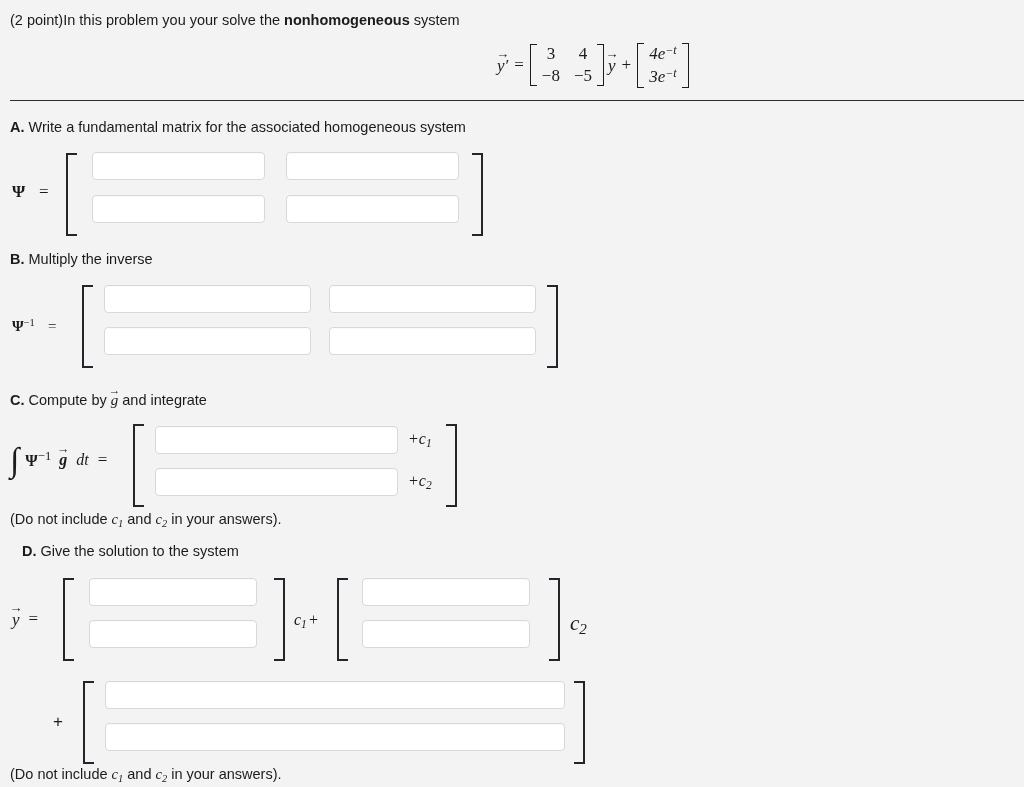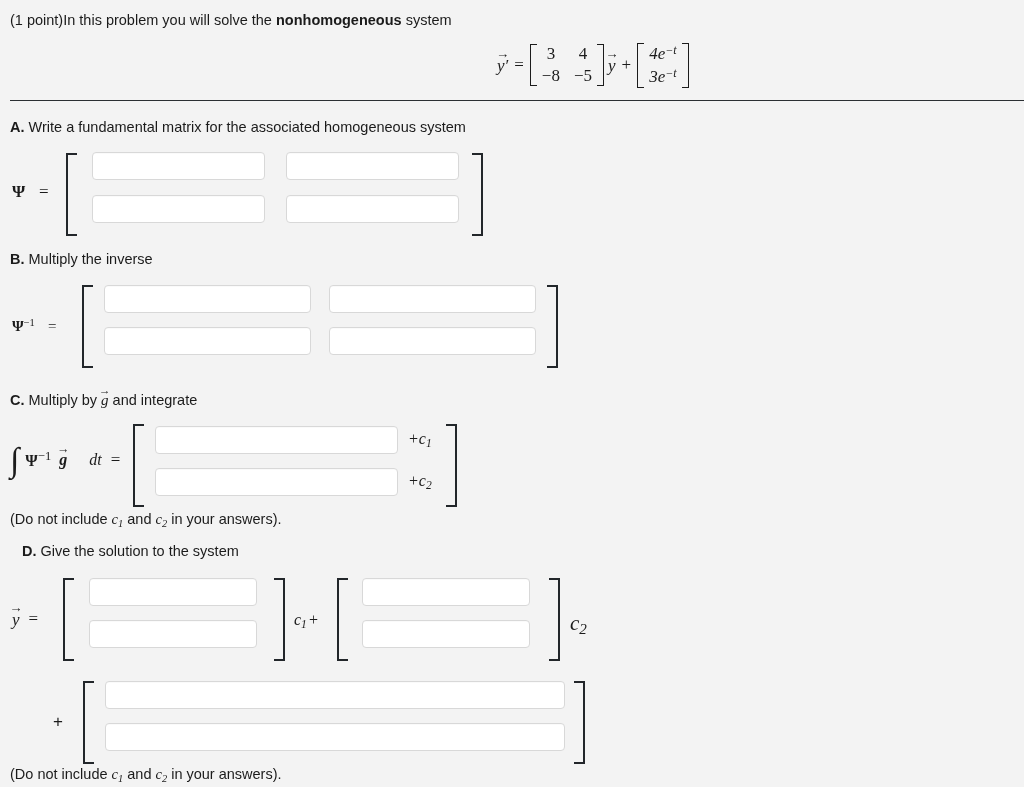--- a/index.html
+++ b/index.html
@@ -131,21 +131,21 @@
   }
   .bracket-wrap::before { left: 0;  border-left: 1.6px solid #1b1b1b; }
   .bracket-wrap::after  { right: 0; border-right: 1.6px solid #1b1b1b; }
 
   .opsp { padding: 0 6px; }
 </style>
 </head>
 <body>
 
 <div class="abs prompt" style="left:10px; top:11px;">
-  <span>(1 point)</span><span>In this problem you will solve the </span><b>nonhomogeneous</b><span> system</span>
+  <span>(2 point)</span><span>In this problem you your solve the </span><b>nonhomogeneous</b><span> system</span>
 </div>
 
 <div class="eq" style="left:497px; top:43px;">
   <span class="vec mi" style="font-size:17px;">
     <span class="arr">→</span><span>y</span><span class="mserif">′</span>
   </span>
   <span class="opsp">=</span>
   <span class="bracket-wrap">
     <span class="mat">
       <span>3</span>
@@ -199,28 +199,28 @@
 <div class="abs brk left" style="left:82px;  top:285px; height:83px;"></div>
 <div class="abs brk right" style="left:547px; top:285px; height:83px;"></div>
 
 <input class="ibox" type="text" style="left: 104px; top: 285px; width: 207px; height: 28px;" placeholder="">
 <input class="ibox" type="text" style="left: 329px; top: 285px; width: 207px; height: 28px;" placeholder="">
 <input class="ibox" type="text" style="left: 104px; top: 327px; width: 207px; height: 28px;" placeholder="">
 <input class="ibox" type="text" style="left: 329px; top: 327px; width: 207px; height: 28px;" placeholder="">
 
 <div class="abs sec-label" style="left:10px; top:392px;">
   <span class="tag">C.</span>
-  <span>Multiply by </span><span class="vec mi" style="font-size:15px;"><span class="arr">→</span><span>g</span></span><span> and integrate</span>
+  <span>Compute by </span><span class="vec mi" style="font-size:15px;"><span class="arr">→</span><span>g</span></span><span> and integrate</span>
 </div>
 
 <div class="abs" style="left:10px; top:446px; font-size:18px; display:flex; align-items:center;">
   <span class="mserif" style="font-size:34px; line-height:0.8;">∫</span>
   <span style="margin-left:6px;"><span class="mb" style="font-size:16px;">Ψ</span><sup class="sp">−1</sup></span>
   <span class="vec mi" style="font-size:16px; margin-left:8px; font-weight:bold;"><span class="arr">→</span><span>g</span></span>
-  <span class="mi" style="margin-left:22px; font-size:16px;font-style:italic;">dt</span>
+  <span class="mi" style="margin-left:9px; font-size:16px;font-style:italic;">dt</span>
   <span class="mserif" style="margin-left:9px; font-size:17px;">=</span>
 </div>
 
 <div class="abs brk left" style="left:133px; top:424px; height:83px;"></div>
 <div class="abs brk right" style="left:446px; top:424px; height:83px;"></div>
 
 <input class="ibox" type="text" style="left: 155px; top: 426px; width: 243px; height: 28px;" placeholder="">
 <input class="ibox" type="text" style="left: 155px; top: 468px; width: 243px; height: 28px;" placeholder="">
 
 <div class="abs" style="left:408px; top:430px; font-size:16px;">

